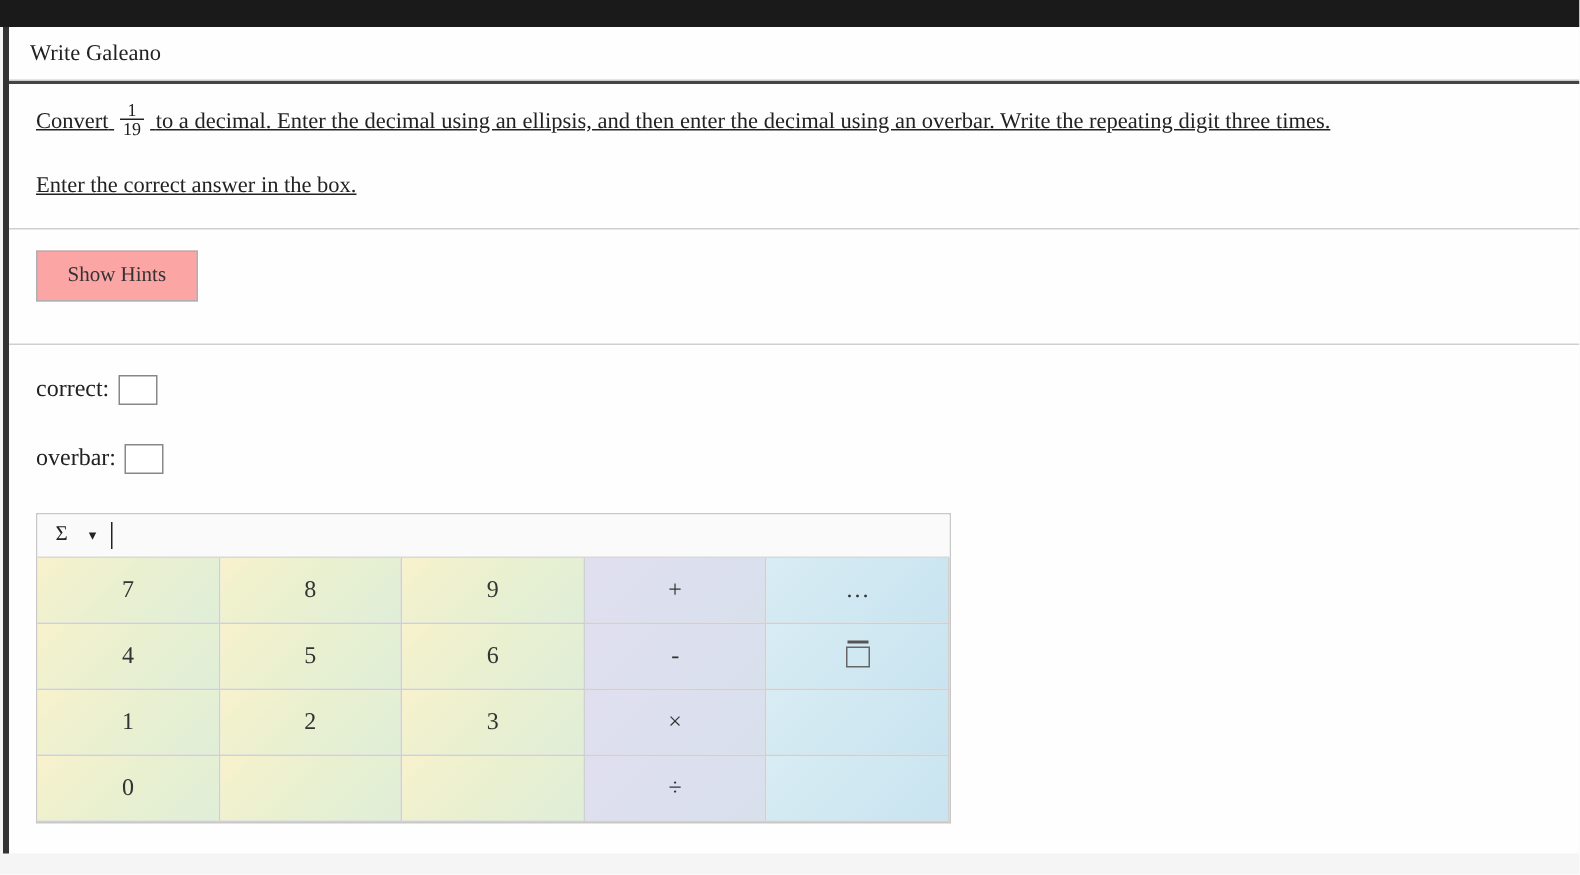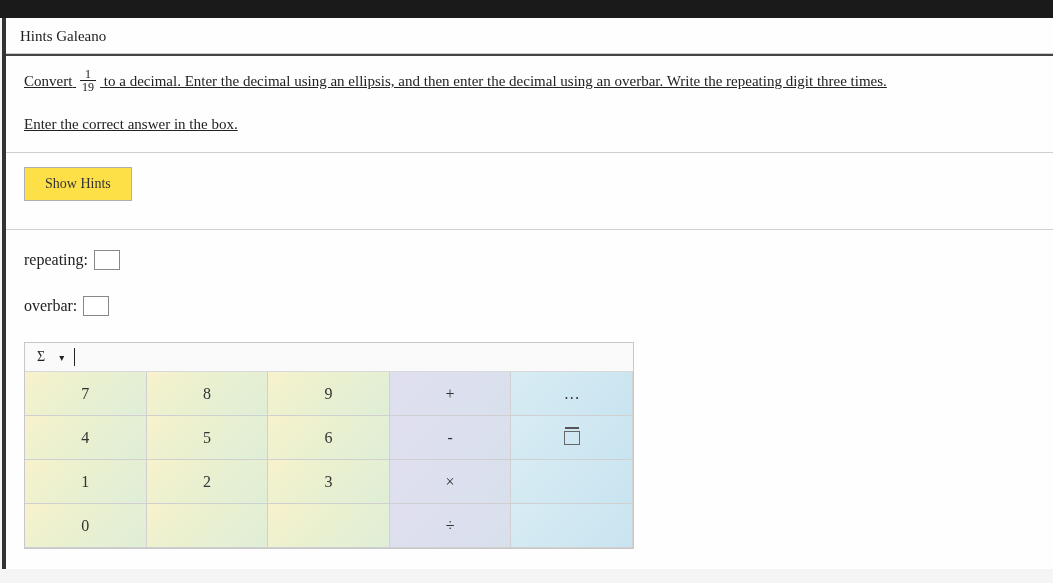--- a/index.html
+++ b/index.html
@@ -67,21 +67,21 @@
     .sub-instruction {
       margin-top: 16px;
       font-size: 15px;
     }
     .hints-row {
       border-top: 1px solid #d0d0d0;
       border-bottom: 1px solid #d0d0d0;
       padding: 14px 18px 28px 18px;
     }
     .show-hints-btn {
-      background: #fde047;
+      background: #fca5a5;
       border: 1px solid #b0b0b4;
       padding: 8px 20px;
       font-family: inherit;
       font-size: 14px;
       color: #333;
       cursor: pointer;
       text-align: center;
     }
     .answer-area {
       padding: 20px 18px;
@@ -170,41 +170,41 @@
       background: #555;
     }
   </style>
 </head>
 <body>
 
 <div class="dark-border"></div>
 
 <div class="content-wrap">
 
-  <div class="student-name">Hints Galeano</div>
+  <div class="student-name">Write Galeano</div>
   <div class="divider-strong"></div>
 
   <div class="question-area">
     <span class="question-text">Convert</span>
     <span class="fraction">
       <span class="num">1</span>
       <span class="den">19</span>
     </span>
     <span class="question-text">to a decimal. Enter the decimal using an ellipsis, and then enter the decimal using an overbar. Write the repeating digit three times.</span>
     <div class="sub-instruction">Enter the correct answer in the box.</div>
   </div>
 
   <div class="hints-row">
     <button class="show-hints-btn">Show Hints</button>
   </div>
 
   <div class="answer-area">
 
     <div class="answer-line">
-      <span>repeating:</span>
+      <span>correct:</span>
       <span class="answer-box"></span>
     </div>
 
     <div class="answer-line">
       <span>overbar:</span>
       <span class="answer-box"></span>
     </div>
 
     <div class="keypad-wrap">
       <div class="keypad-toolbar">

